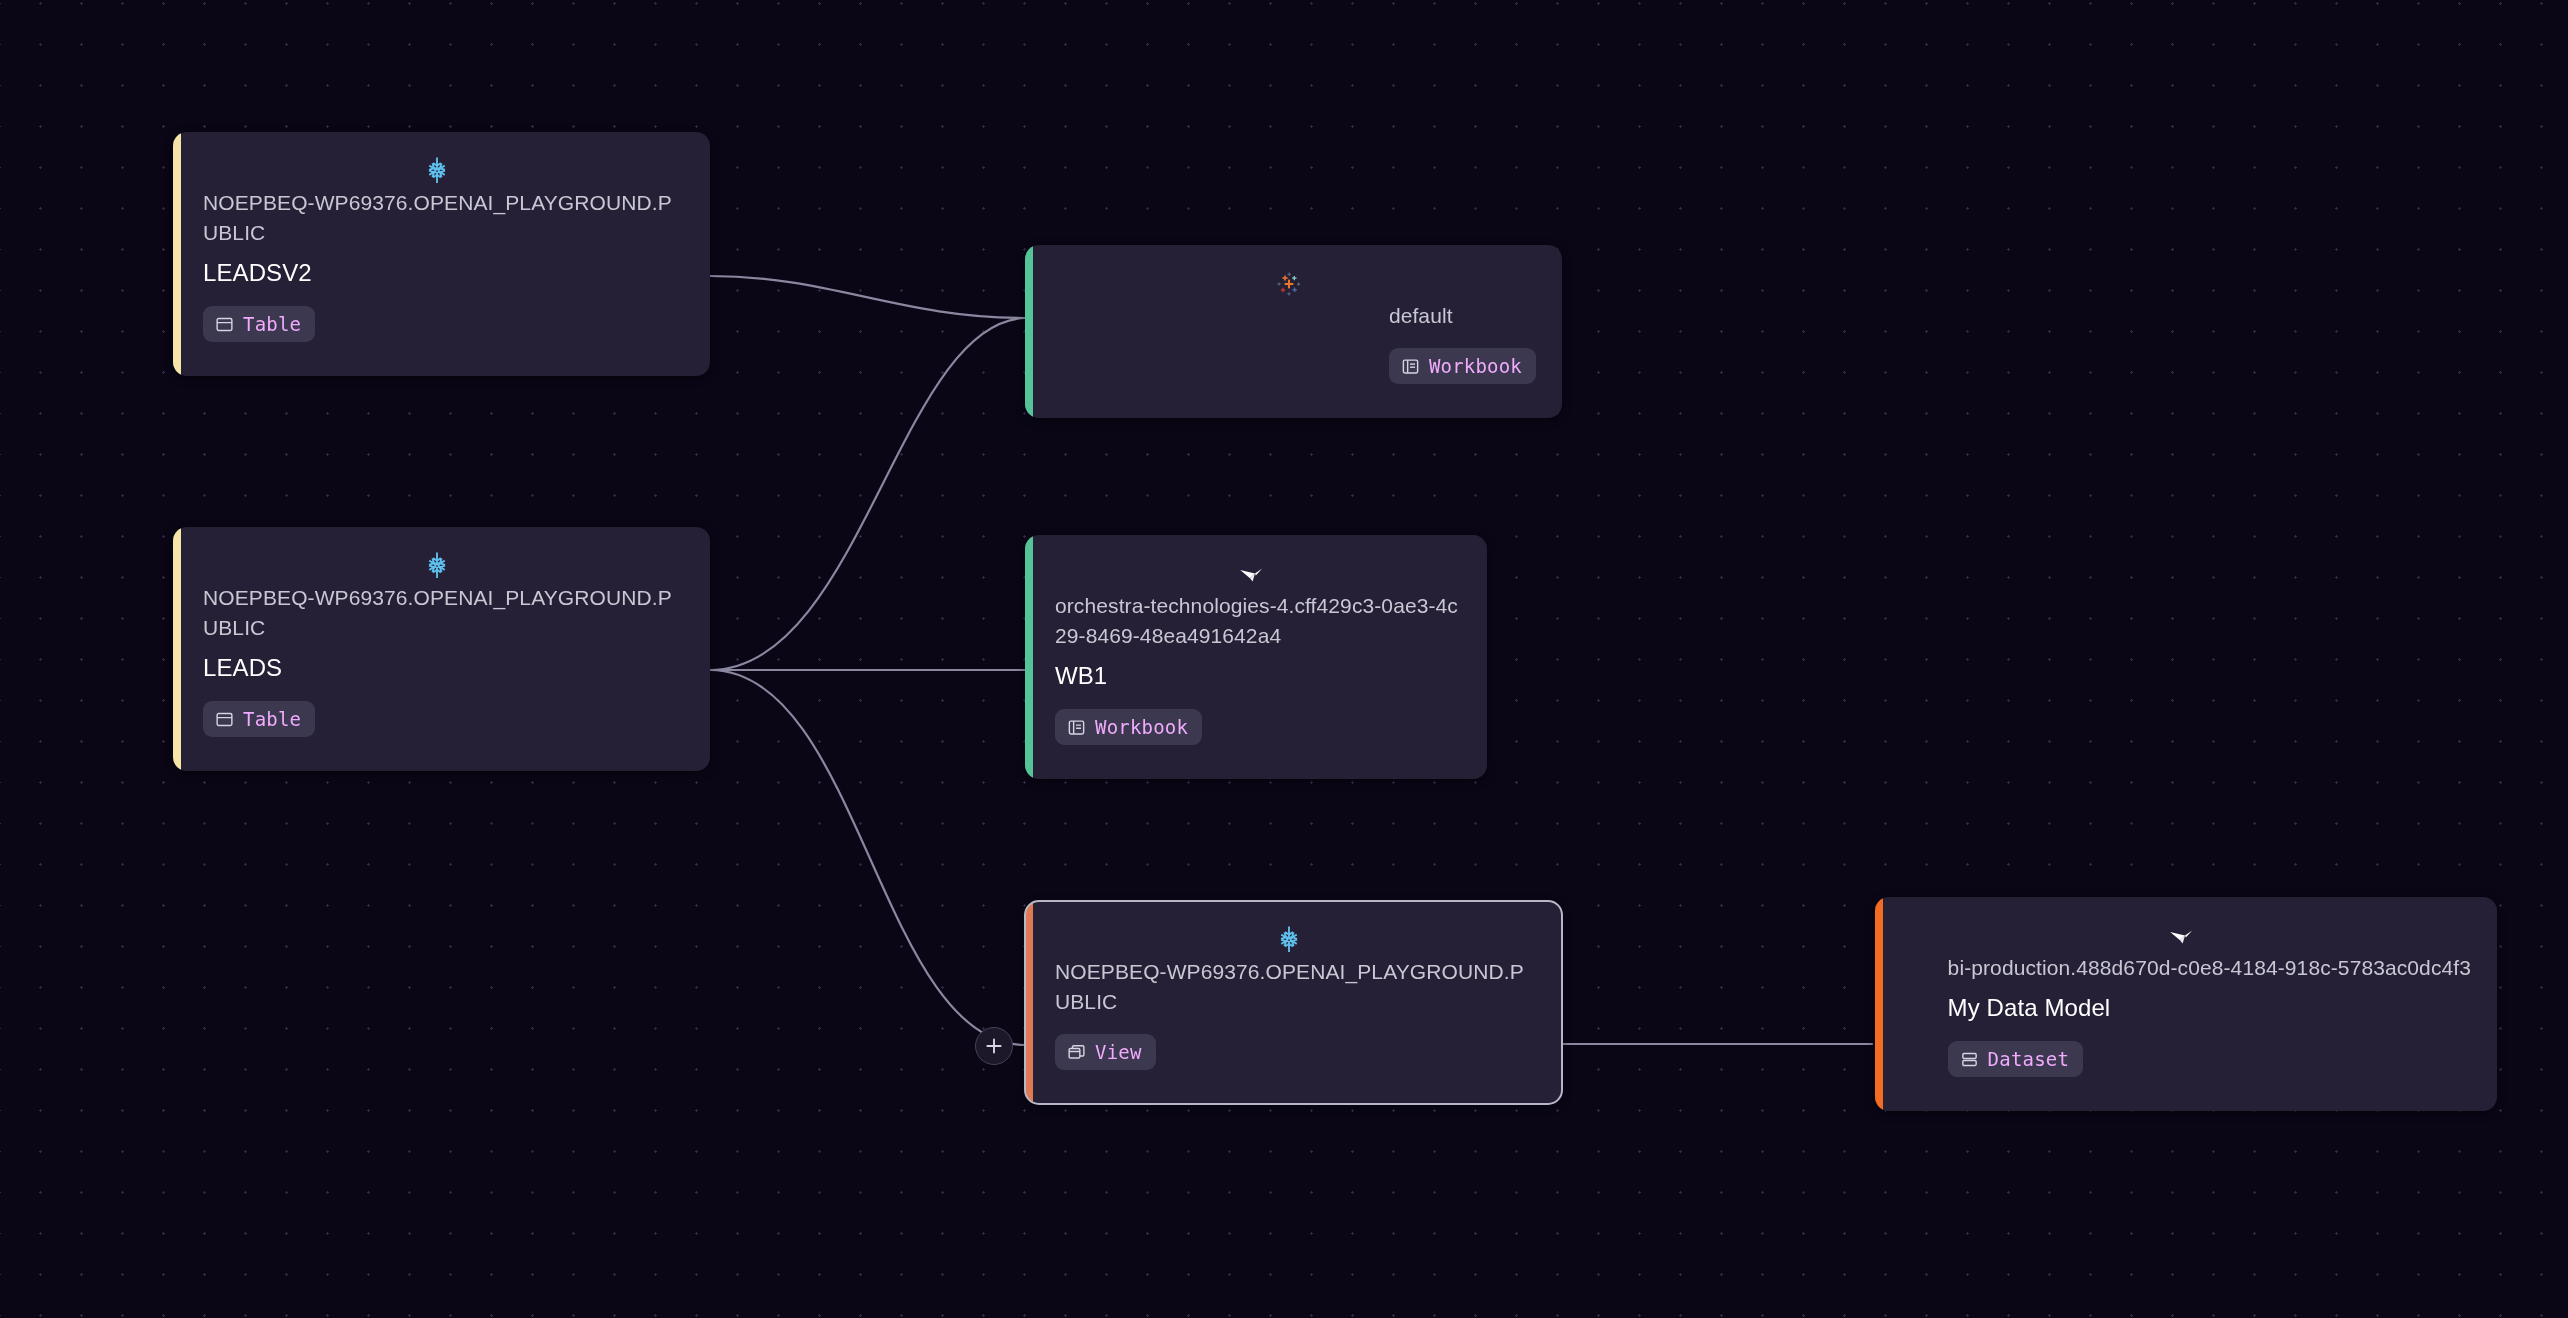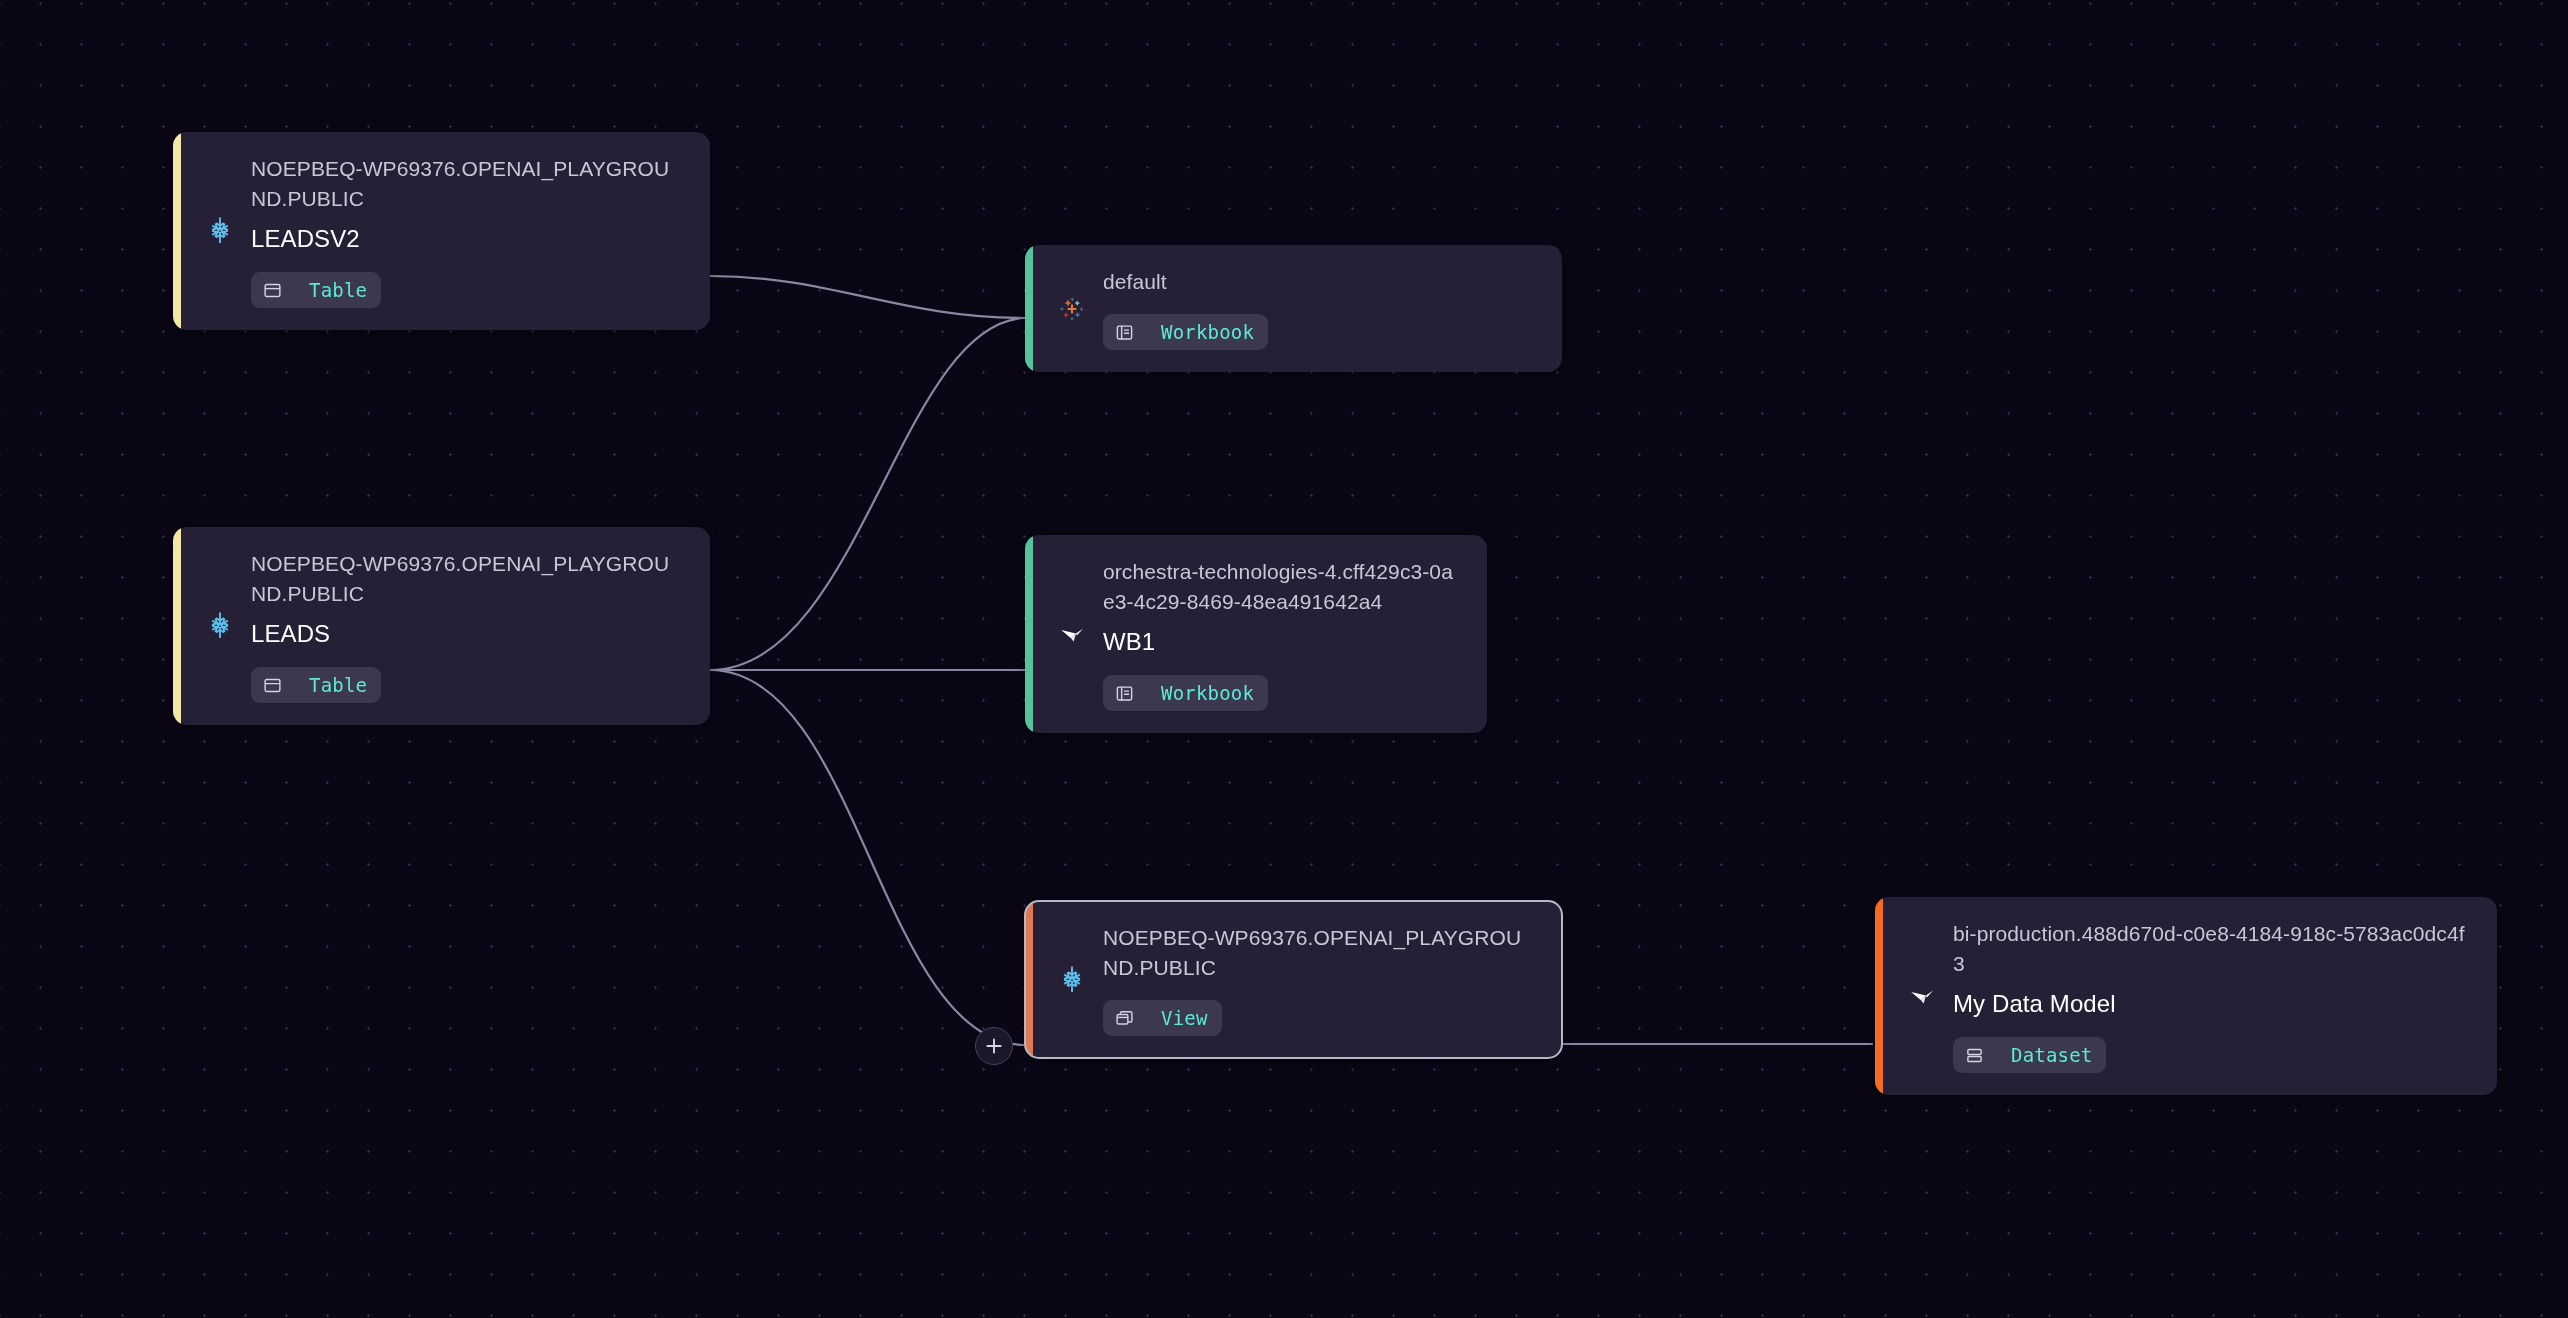--- a/index.html
+++ b/index.html
@@ -43,23 +43,23 @@
     overflow: hidden;
   }
   .node-accent {
     flex: 0 0 auto;
     width: 8px;
     align-self: stretch;
   }
   .node-body {
     flex: 1 1 auto;
     display: flex;
-    flex-direction: row;
+    flex-direction: column;
     align-items: flex-end;
-    padding: 22px 26px 22px 22px;
+    padding: 22px 26px 34px 22px;
     min-width: 0;
   }
   .node.selected {
     outline: 2px solid #b9b7c6;
     outline-offset: -1px;
   }
 
   .node-icon {
     flex: 0 0 auto;
     width: 34px;
@@ -94,27 +94,27 @@
     margin-top: 9px;
     letter-spacing: 0.1px;
     word-break: break-all;
     overflow-wrap: anywhere;
   }
   .node-badge-row { margin-top: 17px; }
 
   .badge {
     display: inline-flex;
     align-items: center;
-    gap: 27px;
+    gap: 9px;
     background: #3b3850;
     border-radius: 9px;
     padding: 7px 14px 7px 12px;
     font-family: "DejaVu Sans Mono", "Liberation Mono", monospace;
     font-size: 19px;
-    color: #5eead4;
+    color: #f0abfc;
     letter-spacing: 0.2px;
   }
   .badge svg { display: block; flex: 0 0 auto; }
 
   
   .plus-handle {
     position: absolute;
     width: 38px;
     height: 38px;
     border-radius: 50%;

